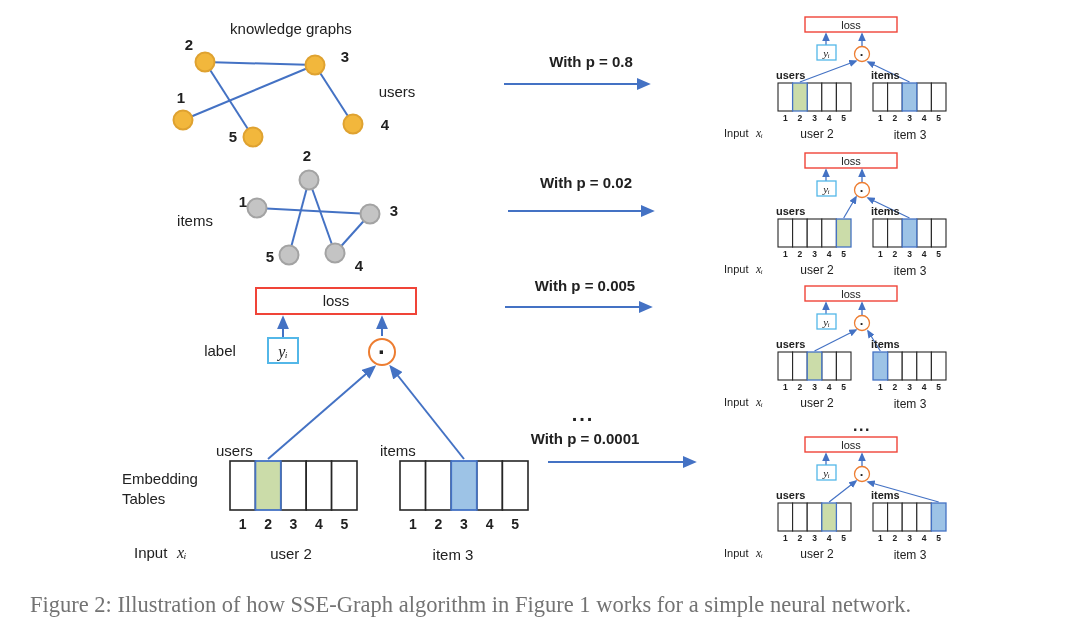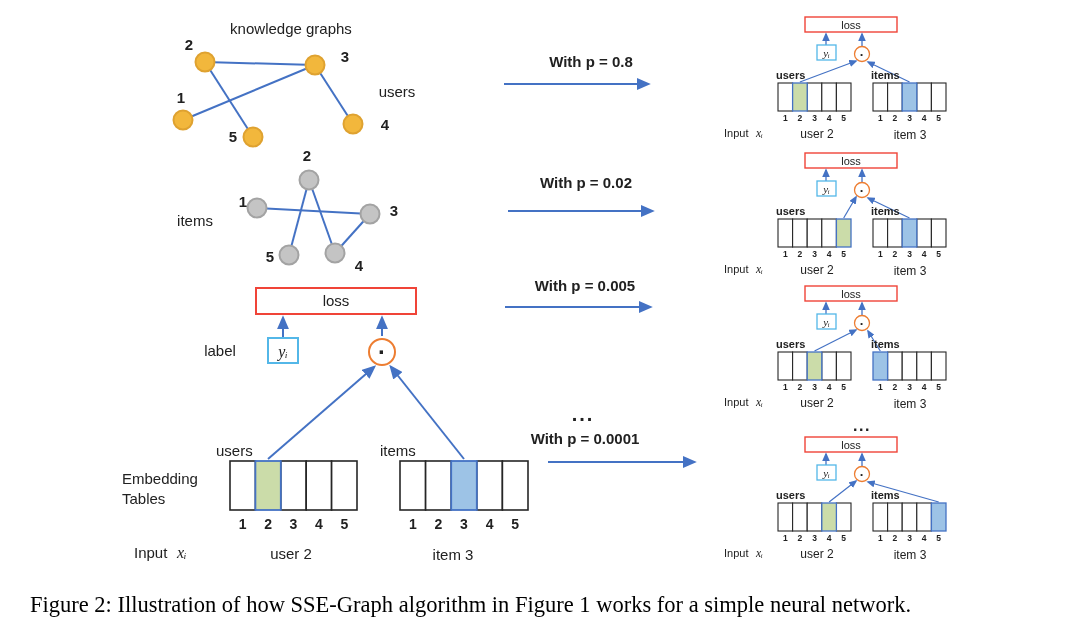--- a/index.html
+++ b/index.html
@@ -1,20 +1,20 @@
 <!DOCTYPE html>
 <html><head>
 <meta charset="utf-8">
 <style>
   html,body{margin:0;padding:0;width:1080px;height:640px;background:#ffffff;overflow:hidden;}
   #stage{position:relative;width:1080px;height:640px;font-family:"Liberation Sans",sans-serif;}
   #fig{position:absolute;left:0;top:0;}
   #caption{
     position:absolute;left:30px;top:592px;width:1030px;
-    font-family:"Liberation Serif",serif;font-size:22.5px;color:#000000;
+    font-family:"Liberation Serif",serif;font-size:22.5px;color:#737373;
     white-space:nowrap;letter-spacing:0px;
   }
 </style>
 </head>
 <body>
 
 <div id="stage">
   <svg id="fig" width="1080" height="588" viewBox="0 0 1080 588">
       <defs>
         <marker id="ah" markerWidth="7" markerHeight="6" refX="5.6" refY="3" orient="auto" markerUnits="strokeWidth">

